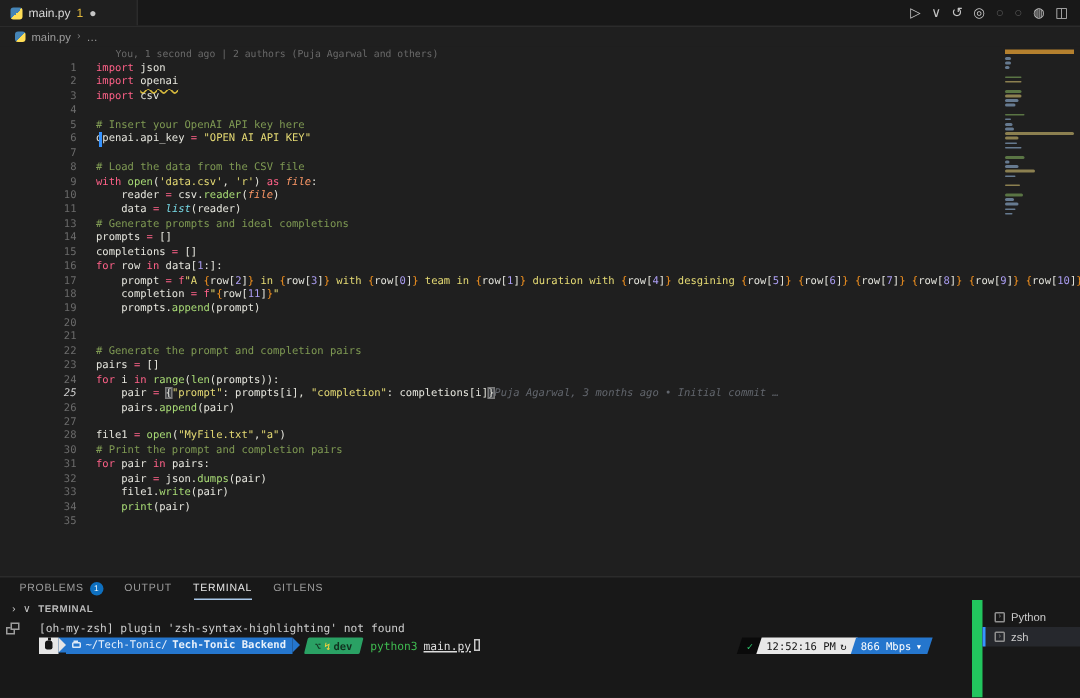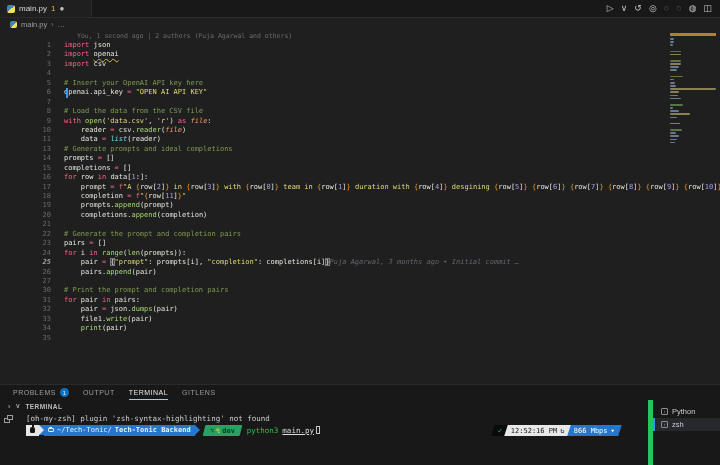--- a/index.html
+++ b/index.html
@@ -88,21 +88,21 @@
   .cursor { width:4px; height:8px; border:1px solid #c8c8c8; display:inline-block;
     margin-left:2px; }
   .rps { margin-left:auto; margin-right:28px; display:flex; align-items:center; }
   .rseg { height:11px; transform:skewX(-18deg); display:flex; align-items:center;
     padding:0 5px; margin-left:-1px; }
   .rseg .inner { transform:skewX(18deg); display:flex; align-items:center; gap:3px;
     font-size:7px; }
   .rseg-status { background:#0a0a0a; color:#2ecc71; }
   .rseg-time { background:#e8e8e8; color:#141414; }
   .rseg-net { background:#2576cd; color:#ffffff; }
-  .term-list { width:72px; flex:none; border-left:5px solid #22c55e; padding-top:5px; }
+  .term-list { width:72px; flex:none; border-left:7px solid #22c55e; padding-top:5px; }
   .tl-row { height:13px; display:flex; align-items:center; gap:4px; padding-left:6px;
     color:#cccccc; font-size:7.5px; border-left:2px solid transparent; }
   .tl-row.selected { background:#26282d; border-left:2px solid #3794ff; }
   .tl-icon { width:7px; height:7px; border:1px solid #8f8f8f; border-radius:1px; flex:none;
     display:flex; align-items:center; justify-content:center; font-size:5px; color:#8f8f8f;
     line-height:1; }
 </style>
 </head>
 <body>
 
@@ -146,28 +146,29 @@
       <div class="cline"><span class="gut">9</span><span class="ltext"><span class="tk-kw">with </span><span class="tk-fn">open</span><span class="tk-t">(</span><span class="tk-s">'data.csv'</span><span class="tk-t">, </span><span class="tk-s">'r'</span><span class="tk-t">) </span><span class="tk-kw">as </span><span class="tk-pm">file</span><span class="tk-t">:</span></span></div>
       <div class="cline"><span class="gut">10</span><span class="ltext"><span class="tk-t">    reader </span><span class="tk-kw">= </span><span class="tk-t">csv.</span><span class="tk-fn">reader</span><span class="tk-t">(</span><span class="tk-pm">file</span><span class="tk-t">)</span></span></div>
       <div class="cline"><span class="gut">11</span><span class="ltext"><span class="tk-t">    data </span><span class="tk-kw">= </span><span class="tk-bi">list</span><span class="tk-t">(reader)</span></span></div>
       <div class="cline"><span class="gut">13</span><span class="ltext"><span class="tk-cm"># Generate prompts and ideal completions</span></span></div>
       <div class="cline"><span class="gut">14</span><span class="ltext"><span class="tk-t">prompts </span><span class="tk-kw">= </span><span class="tk-t">[]</span></span></div>
       <div class="cline"><span class="gut">15</span><span class="ltext"><span class="tk-t">completions </span><span class="tk-kw">= </span><span class="tk-t">[]</span></span></div>
       <div class="cline"><span class="gut">16</span><span class="ltext"><span class="tk-kw">for </span><span class="tk-t">row </span><span class="tk-kw">in </span><span class="tk-t">data[</span><span class="tk-num">1</span><span class="tk-t">:]:</span></span></div>
       <div class="cline"><span class="gut">17</span><span class="ltext"><span class="tk-t">    prompt </span><span class="tk-kw">= </span><span class="tk-fs">f</span><span class="tk-s">"A </span><span class="tk-br">{</span><span class="tk-t">row[</span><span class="tk-num">2</span><span class="tk-t">]</span><span class="tk-br">}</span><span class="tk-s"> in </span><span class="tk-br">{</span><span class="tk-t">row[</span><span class="tk-num">3</span><span class="tk-t">]</span><span class="tk-br">}</span><span class="tk-s"> with </span><span class="tk-br">{</span><span class="tk-t">row[</span><span class="tk-num">0</span><span class="tk-t">]</span><span class="tk-br">}</span><span class="tk-s"> team in </span><span class="tk-br">{</span><span class="tk-t">row[</span><span class="tk-num">1</span><span class="tk-t">]</span><span class="tk-br">}</span><span class="tk-s"> duration with </span><span class="tk-br">{</span><span class="tk-t">row[</span><span class="tk-num">4</span><span class="tk-t">]</span><span class="tk-br">}</span><span class="tk-s"> desgining </span><span class="tk-br">{</span><span class="tk-t">row[</span><span class="tk-num">5</span><span class="tk-t">]</span><span class="tk-br">}</span><span class="tk-s"> </span><span class="tk-br">{</span><span class="tk-t">row[</span><span class="tk-num">6</span><span class="tk-t">]</span><span class="tk-br">}</span><span class="tk-s"> </span><span class="tk-br">{</span><span class="tk-t">row[</span><span class="tk-num">7</span><span class="tk-t">]</span><span class="tk-br">}</span><span class="tk-s"> </span><span class="tk-br">{</span><span class="tk-t">row[</span><span class="tk-num">8</span><span class="tk-t">]</span><span class="tk-br">}</span><span class="tk-s"> </span><span class="tk-br">{</span><span class="tk-t">row[</span><span class="tk-num">9</span><span class="tk-t">]</span><span class="tk-br">}</span><span class="tk-s"> </span><span class="tk-br">{</span><span class="tk-t">row[</span><span class="tk-num">10</span><span class="tk-t">]</span><span class="tk-br">}</span></span></div>
       <div class="cline"><span class="gut">18</span><span class="ltext"><span class="tk-t">    completion </span><span class="tk-kw">= </span><span class="tk-fs">f</span><span class="tk-s">"</span><span class="tk-br">{</span><span class="tk-t">row[</span><span class="tk-num">11</span><span class="tk-t">]</span><span class="tk-br">}</span><span class="tk-s">"</span></span></div>
       <div class="cline"><span class="gut">19</span><span class="ltext"><span class="tk-t">    prompts.</span><span class="tk-fn">append</span><span class="tk-t">(prompt)</span></span></div>
-      <div class="cline"><span class="gut">20</span><span class="ltext"><span class="tk-t">    completions.</span><span class="tk-fn">append</span><span class="tk-t">(completion)</span></span></div>
+      <div class="cline"><span class="gut">20</span></div>
       <div class="cline"><span class="gut">21</span><span class="ltext"></span></div>
       <div class="cline"><span class="gut">22</span><span class="ltext"><span class="tk-cm"># Generate the prompt and completion pairs</span></span></div>
       <div class="cline"><span class="gut">23</span><span class="ltext"><span class="tk-t">pairs </span><span class="tk-kw">= </span><span class="tk-t">[]</span></span></div>
       <div class="cline"><span class="gut">24</span><span class="ltext"><span class="tk-kw">for </span><span class="tk-t">i </span><span class="tk-kw">in </span><span class="tk-fn">range</span><span class="tk-t">(</span><span class="tk-fn">len</span><span class="tk-t">(prompts)):</span></span></div>
       <div class="cline"><span class="gut cur">25</span><span class="ltext"><span class="tk-t">    pair </span><span class="tk-kw">= </span><span class="tk-bx">{</span><span class="tk-s">"prompt"</span><span class="tk-t">: prompts[i], </span><span class="tk-s">"completion"</span><span class="tk-t">: completions[i]</span><span class="tk-bx">}</span><span class="blame">Puja Agarwal, 3 months ago • Initial commit …</span></span></div>
       <div class="cline"><span class="gut">26</span><span class="ltext"><span class="tk-t">    pairs.</span><span class="tk-fn">append</span><span class="tk-t">(pair)</span></span></div>
       <div class="cline"><span class="gut">27</span><span class="ltext"></span></div>
+      <div class="cline"><span class="gut">28</span><span class="ltext"><span class="tk-t">file1 </span><span class="tk-kw">= </span><span class="tk-fn">open</span><span class="tk-t">(</span><span class="tk-s">"MyFile.txt"</span><span class="tk-t">,</span><span class="tk-s">"a"</span><span class="tk-t">)</span></span></div>
       <div class="cline"><span class="gut">30</span><span class="ltext"><span class="tk-cm"># Print the prompt and completion pairs</span></span></div>
       <div class="cline"><span class="gut">31</span><span class="ltext"><span class="tk-kw">for </span><span class="tk-t">pair </span><span class="tk-kw">in </span><span class="tk-t">pairs:</span></span></div>
       <div class="cline"><span class="gut">32</span><span class="ltext"><span class="tk-t">    pair </span><span class="tk-kw">= </span><span class="tk-t">json.</span><span class="tk-fn">dumps</span><span class="tk-t">(pair)</span></span></div>
       <div class="cline"><span class="gut">33</span><span class="ltext"><span class="tk-t">    file1.</span><span class="tk-fn">write</span><span class="tk-t">(pair)</span></span></div>
       <div class="cline"><span class="gut">34</span><span class="ltext"><span class="tk-t">    </span><span class="tk-fn">print</span><span class="tk-t">(pair)</span></span></div>
       <div class="cline"><span class="gut">35</span><span class="ltext"></span></div>
     </div>
   <div class="minimap">
     <div class="mm-sel"></div>
   <div class="mmbar" style="width: 3.52px; background: rgb(102, 122, 144);"></div>

